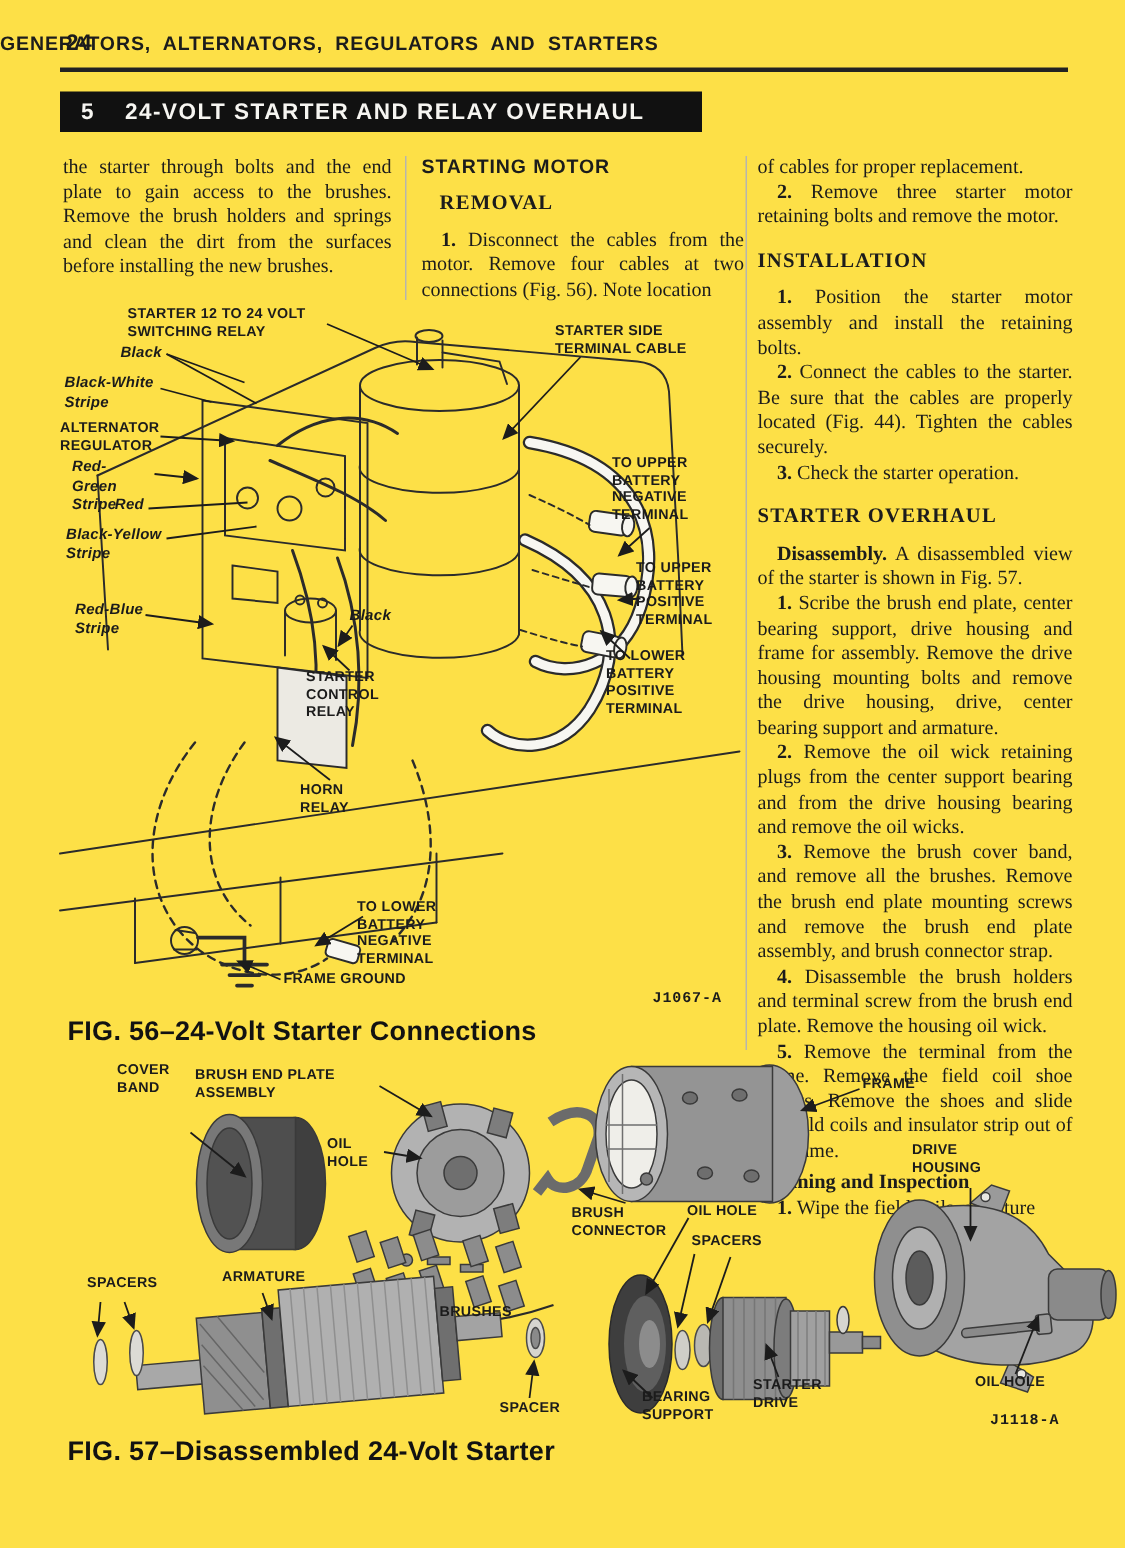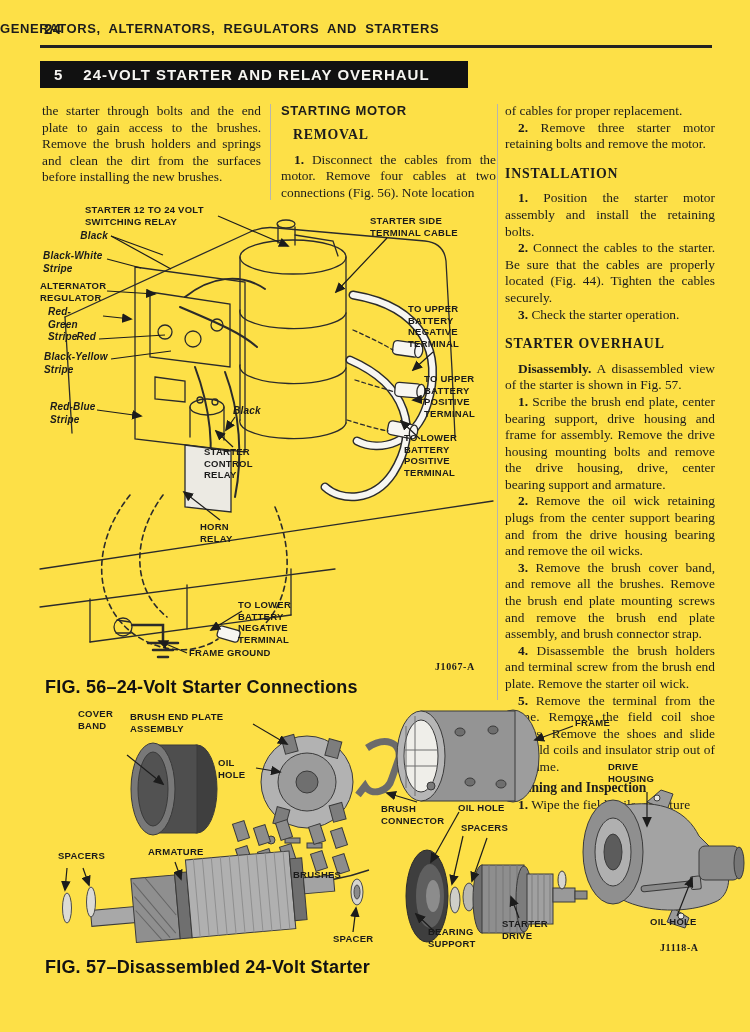--- a/index.html
+++ b/index.html
@@ -25,21 +25,21 @@
   .h-serif2{font-weight:700;font-size:13.6px;margin:4px 0 1px 0;}
   
   .vrule{position:absolute;width:1px;background:#b7b5ae;}
   
   .flbl{position:absolute;font-family:"Liberation Sans",sans-serif;font-weight:700;
         font-size:9.5px;line-height:1.22;letter-spacing:.25px;color:#1b1b1b;white-space:pre-line;}
   .filbl{position:absolute;font-family:"Liberation Sans",sans-serif;font-weight:700;font-style:italic;
          font-size:10px;line-height:1.25;letter-spacing:.2px;color:#1b1b1b;white-space:pre-line;}
   .figcap{position:absolute;font-family:"Liberation Sans",sans-serif;font-weight:700;
           font-size:18px;letter-spacing:.2px;color:#121212;}
-  .figcode{position:absolute;font-family:Liberation Serif, serif;font-weight:700;
+  .figcode{position:absolute;font-family:Liberation Mono, monospace;font-weight:700;
            font-size:10px;letter-spacing:.6px;color:#1b1b1b;}
   .ctr{text-align:left;} .rgt{text-align:right;}
   svg{position:absolute;}
 </style>
 </head>
 <body>
 
 <div id="page">
 
   <div class="pagenum">24</div>
@@ -69,21 +69,21 @@
     <p class="step"><b>2.</b> <span>Remove three starter motor retaining bolts and remove the motor.</span></p>
     <div class="h-serif">INSTALLATION</div>
     <p class="step"><b>1.</b> <span>Position the starter motor assembly and install the retaining bolts.</span></p>
     <p class="step"><b>2.</b> <span>Connect the cables to the starter. Be sure that the cables are properly located (Fig. 44). Tighten the cables securely.</span></p>
     <p class="step"><b>3.</b> <span>Check the starter operation.</span></p>
     <div class="h-serif">STARTER OVERHAUL</div>
     <p style="text-indent:13px;"><b>Disassembly.</b> <span>A disassembled view of the starter is shown in Fig. 57.</span></p>
     <p class="step"><b>1.</b> <span>Scribe the brush end plate, center bearing support, drive housing and frame for assembly. Remove the drive housing mounting bolts and remove the drive housing, drive, center bearing support and armature.</span></p>
     <p class="step"><b>2.</b> <span>Remove the oil wick retaining plugs from the center support bearing and from the drive housing bearing and remove the oil wicks.</span></p>
     <p class="step"><b>3.</b> <span>Remove the brush cover band, and remove all the brushes. Remove the brush end plate mounting screws and remove the brush end plate assembly, and brush connector strap.</span></p>
-    <p class="step"><b>4.</b> <span>Disassemble the brush holders and terminal screw from the brush end plate. Remove the starter oil wick.</span></p>
+    <p class="step"><b>4.</b> <span>Disassemble the brush holders and terminal screw from the brush end plate. Remove the housing oil wick.</span></p>
     <p class="step"><b>5.</b> <span>Remove the terminal from the frame. Remove the field coil shoe screws. Remove the shoes and slide the field coils and insulator strip out of the frame.</span></p>
     <div class="h-serif2">Cleaning and Inspection</div>
     <p class="step"><b>1.</b> <span>Wipe the field coils, armature</span></p>
   </div>
 
   <svg style="left:35px;top:195px;" width="470" height="505" viewBox="0 0 470 505">
     <defs>
       <marker id="ah56" markerWidth="9" markerHeight="8" refX="7.5" refY="4" orient="auto">
         <path d="M0,0 L9,4 L0,8 Z" fill="#1c1c1c"></path>
       </marker>

